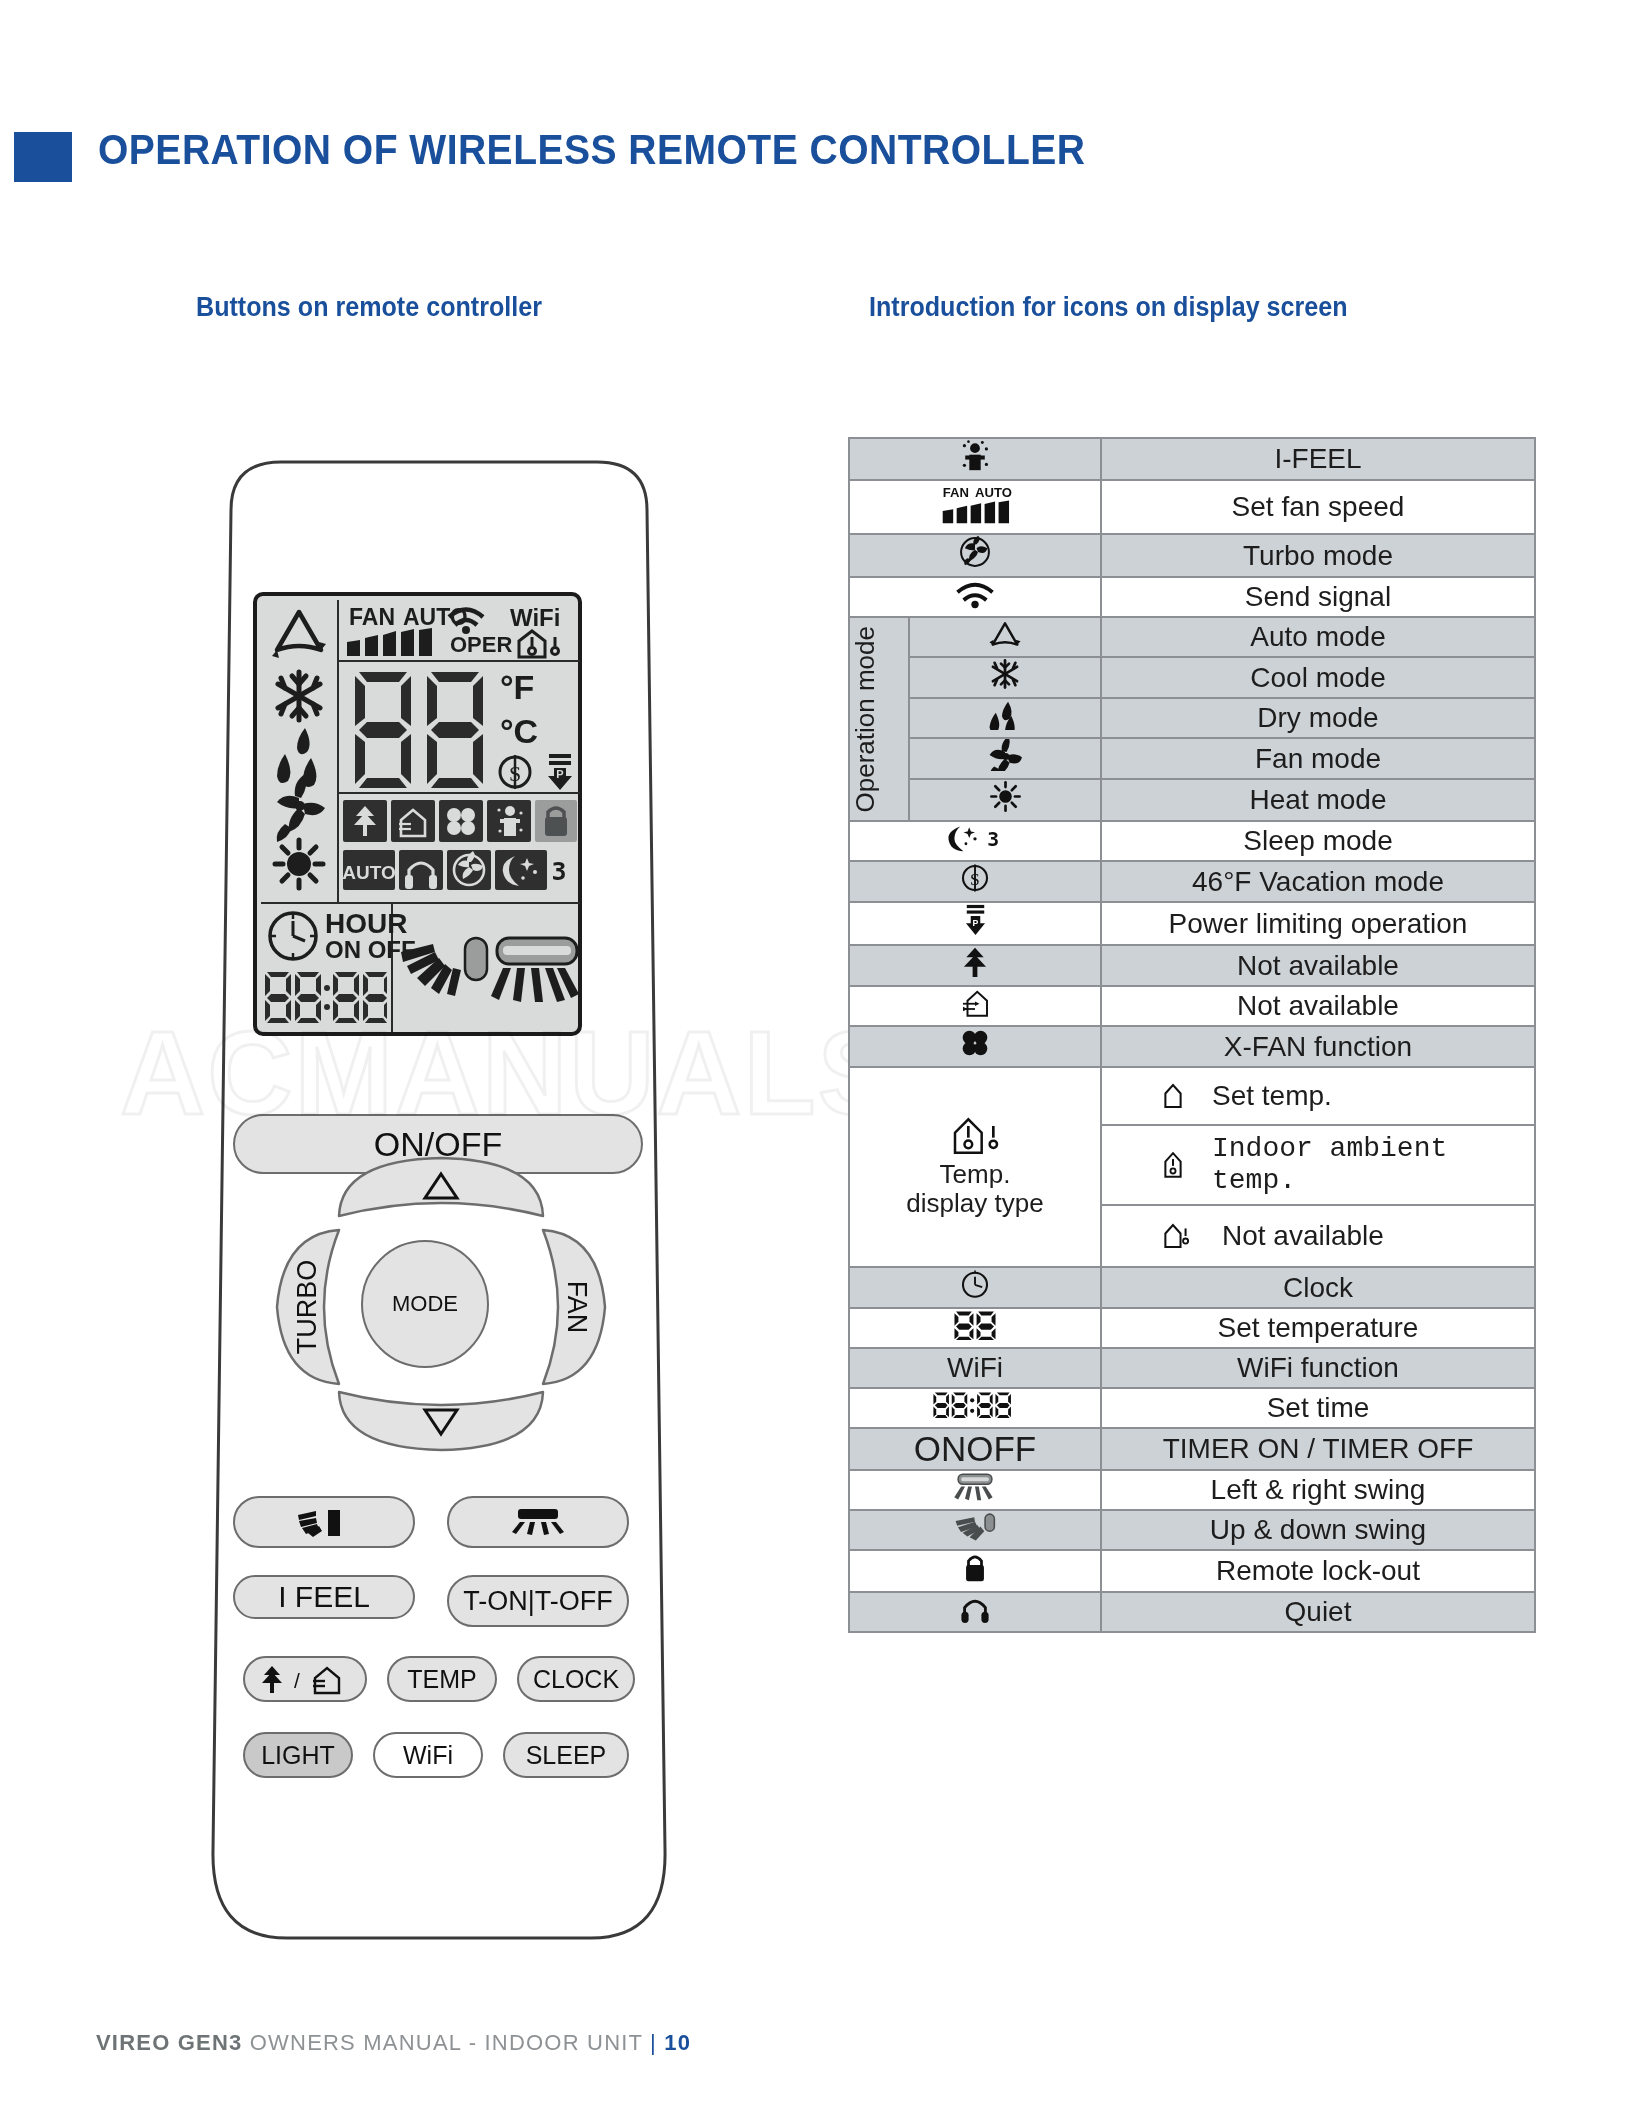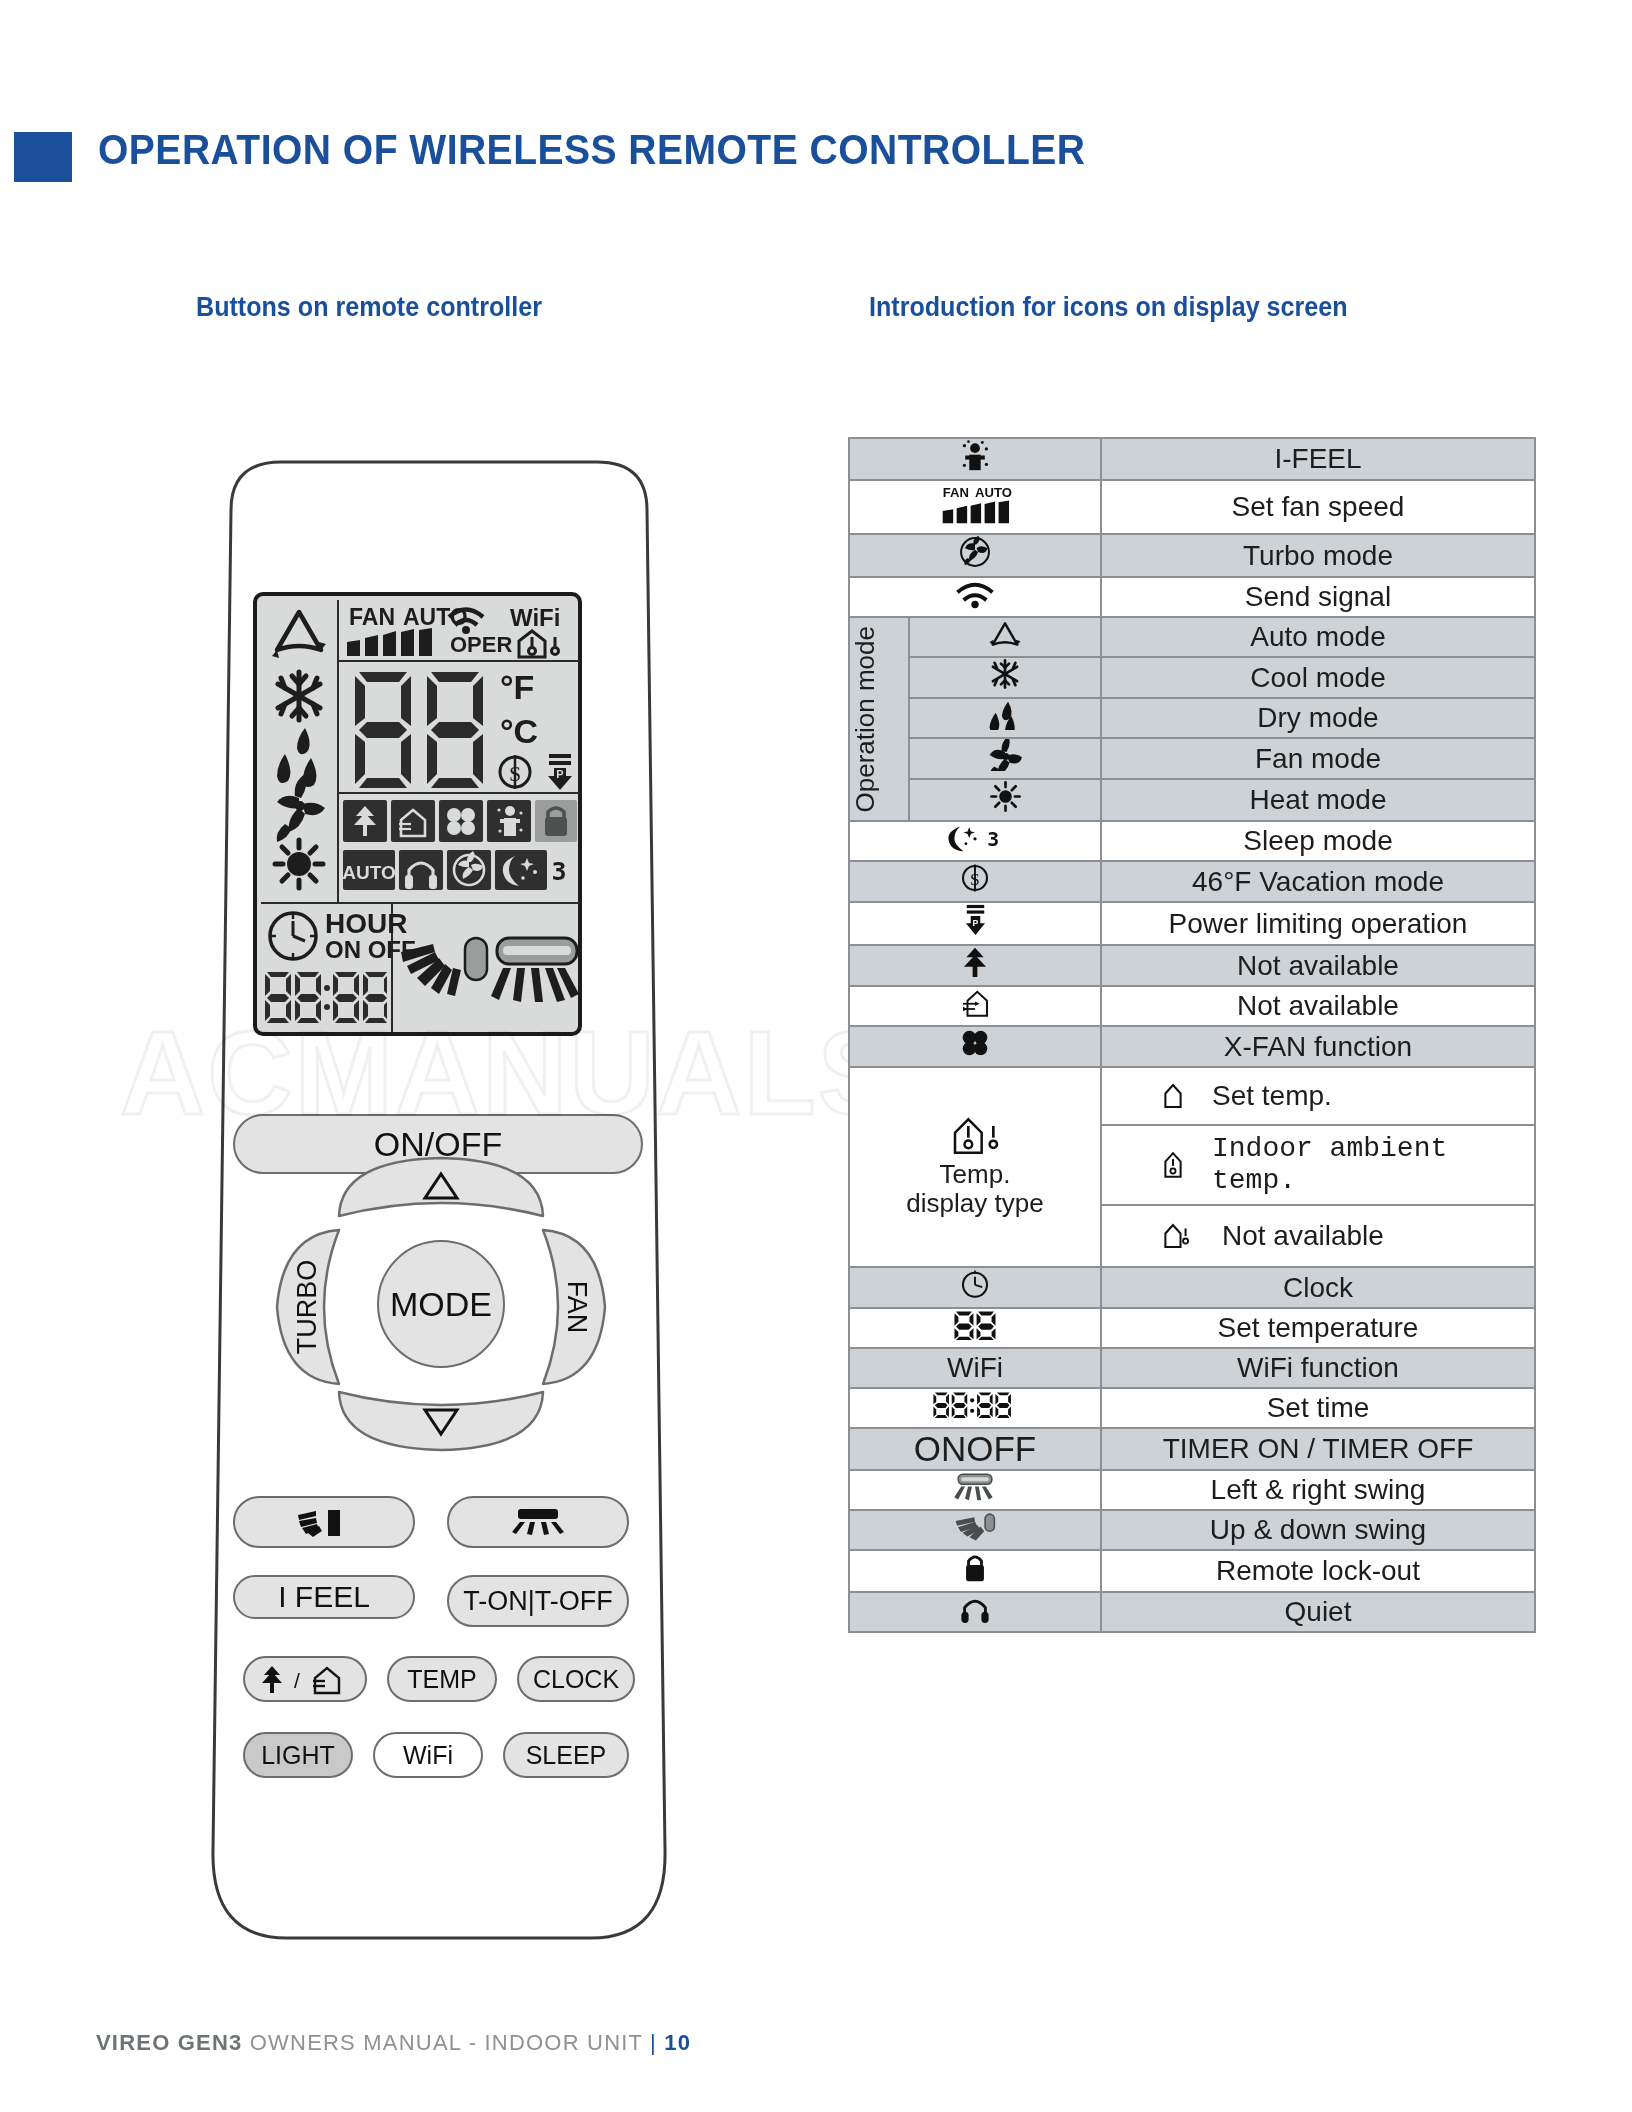--- a/index.html
+++ b/index.html
@@ -34,21 +34,21 @@
   .lcdtxt{position:absolute;color:#1d1d1d;font-weight:bold;line-height:1;white-space:nowrap;}
 
   
   .btn{position:absolute;background:#e3e3e3;border:2px solid #6d6d6d;
     display:flex;align-items:center;justify-content:center;
     color:#111;font-weight:normal;box-sizing:border-box;}
   .pill{border-radius:999px;}
   .btn-label{white-space:nowrap;}
 
   #btn-onoff{left:38px;top:674px;width:410px;height:60px;font-size:34px;}
-  #btn-mode{left:182px;top:800px;width:128px;height:128px;border-radius:50%;font-size:34px;}
+  #btn-mode{left:166px;top:800px;width:128px;height:128px;border-radius:50%;font-size:22px;}
   .arcbtn{position:absolute;}
   #btn-turbo{left:74px;top:784px;width:86px;height:166px;}
   #btn-fan{left:332px;top:784px;width:86px;height:166px;}
   #btn-up{left:136px;top:710px;width:220px;height:80px;}
   #btn-down{left:136px;top:938px;width:220px;height:80px;}
 
   #btn-light-dir{left:38px;top:1056px;width:182px;height:52px;}
   #btn-swing{left:252px;top:1056px;width:182px;height:52px;}
   #btn-ifeel{left:38px;top:1135px;width:182px;height:44px;font-size:30px;}
   #btn-tontoff{left:252px;top:1135px;width:182px;height:52px;font-size:27px;}

